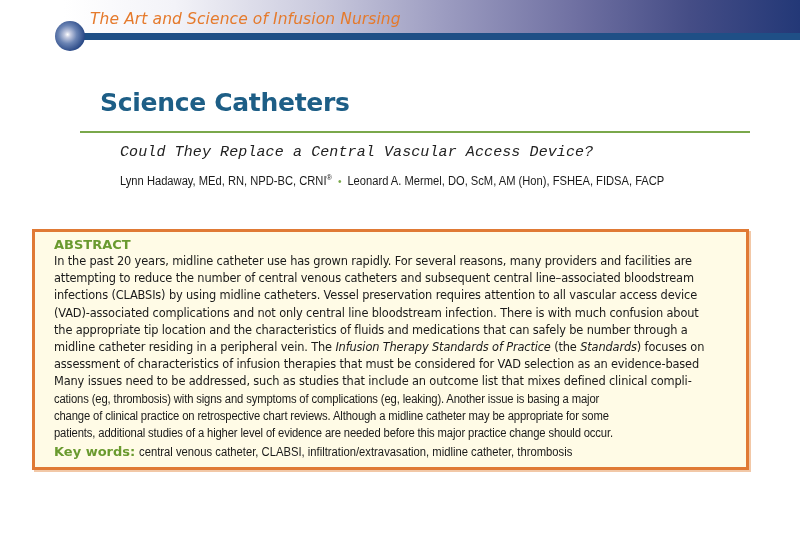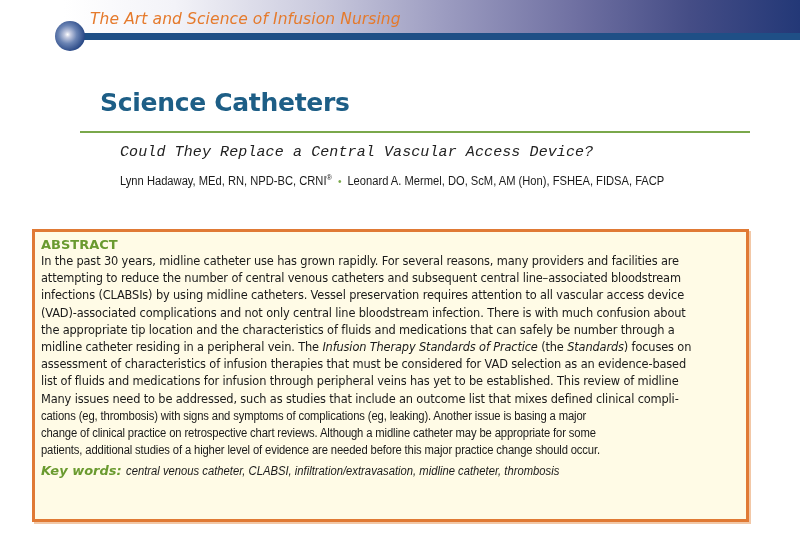--- a/index.html
+++ b/index.html
@@ -40,36 +40,36 @@
   .authors {
     position: absolute; left: 120px; top: 173px;
     font-family: "Liberation Sans", sans-serif;
     font-size: 12px; color: #1a1a1a; transform: scaleX(0.93); transform-origin: left;
     white-space: nowrap;
   }
   .authors sup { font-size: 8px; }
   .authors .bullet { color: #7aa84b; font-size: 11px; margin: 0 3px; }
 
   .abstract-box {
-    position: absolute; left: 32px; top: 229px; width: 717px; height: 293px;
+    position: absolute; left: 32px; top: 229px; width: 717px; height: 241px;
     background: #fffbe6; border: 3px solid #e07a35;
     box-shadow: 2px 2px 0 #f2c8a7;
-    padding: 5px 0 0 6px;
+    padding: 5px 0 0 19px;
   }
   .abstract-heading {
     font-family: "DejaVu Sans", sans-serif; font-weight: bold;
     font-size: 13px; color: #6a9a2f; line-height: 16px;
   }
   .abstract-body {
     font-family: "DejaVu Sans", sans-serif; font-size: 11.4px; color: #1a1a1a;
     line-height: 17.2px; letter-spacing: -0.15px;
   }
   .abstract-body .line { white-space: nowrap; display: block; }
   .abstract-body .cond { font-family: "Liberation Sans", sans-serif; font-size: 12.5px; transform: scaleX(0.9); transform-origin: left; }
-  .keywords { white-space: nowrap; line-height: 22px; font-style: italic; }
+  .keywords { white-space: nowrap; line-height: 17px; }
   .keywords-label {
     font-family: "DejaVu Sans", sans-serif; font-weight: bold; font-size: 13px; color: #6a9a2f;
   }
   .keywords-text {
     font-family: "Liberation Sans", sans-serif; font-size: 12.5px; color: #1a1a1a; margin-left: 4px;
     display: inline-block; transform: scaleX(0.9); transform-origin: left;
   }
   em { font-style: italic; }
 </style>
 </head>
@@ -86,28 +86,27 @@
 
 <div class="authors">
   <span>Lynn Hadaway, MEd, RN, NPD-BC, CRNI</span><sup>®</sup>
   <span class="bullet">•</span>
   <span>Leonard A. Mermel, DO, ScM, AM (Hon), FSHEA, FIDSA, FACP</span>
 </div>
 
 <div class="abstract-box">
   <div class="abstract-heading">ABSTRACT</div>
   <div class="abstract-body">
-    <span class="line">In the past 30 years, midline catheter use has grown rapidly. For several reasons, many providers and facilities are</span>
+    <span class="line">In the past 20 years, midline catheter use has grown rapidly. For several reasons, many providers and facilities are</span>
     <span class="line">attempting to reduce the number of central venous catheters and subsequent central line–associated bloodstream</span>
     <span class="line">infections (CLABSIs) by using midline catheters. Vessel preservation requires attention to all vascular access device</span>
     <span class="line">(VAD)-associated complications and not only central line bloodstream infection. There is with much confusion about</span>
     <span class="line">the appropriate tip location and the characteristics of fluids and medications that can safely be number through a</span>
     <span class="line"><span>midline catheter residing in a peripheral vein. The </span><em>Infusion Therapy Standards of Practice</em><span> (the </span><em>Standards</em><span>) focuses on</span></span>
     <span class="line">assessment of characteristics of infusion therapies that must be considered for VAD selection as an evidence-based</span>
-    <span class="line">list of fluids and medications for infusion through peripheral veins has yet to be established. This review of midline</span>
     <span class="line">Many issues need to be addressed, such as studies that include an outcome list that mixes defined clinical compli-</span>
     <span class="line cond">cations (eg, thrombosis) with signs and symptoms of complications (eg, leaking). Another issue is basing a major</span>
     <span class="line cond">change of clinical practice on retrospective chart reviews. Although a midline catheter may be appropriate for some</span>
     <span class="line cond">patients, additional studies of a higher level of evidence are needed before this major practice change should occur.</span>
   </div>
   <div class="keywords">
     <span class="keywords-label">Key words:</span><span class="keywords-text">central venous catheter, CLABSI, infiltration/extravasation, midline catheter, thrombosis</span>
   </div>
 </div>
 

